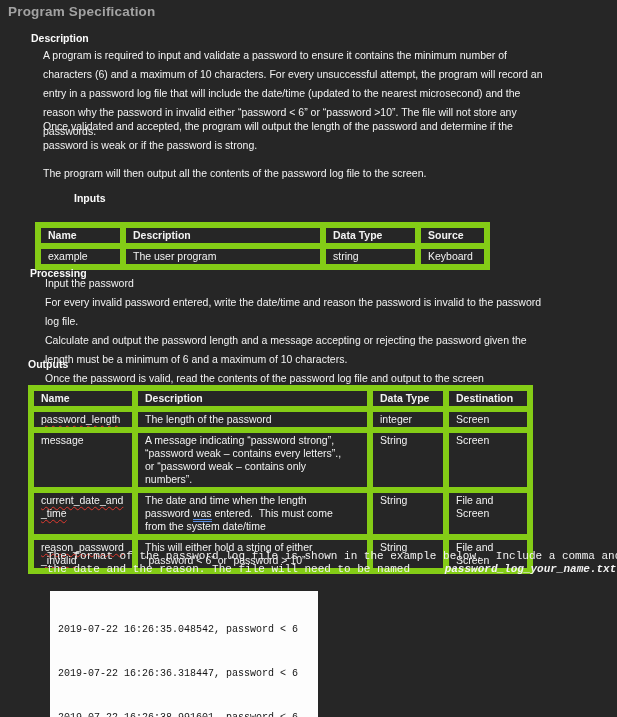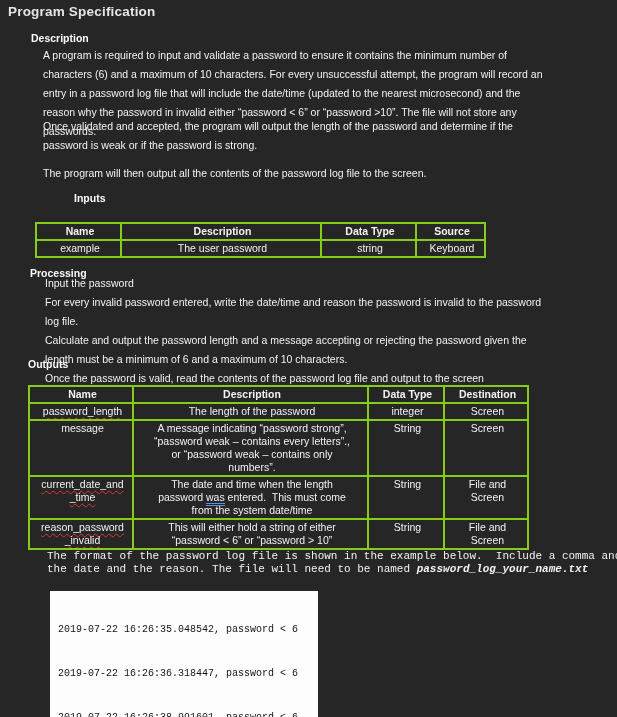--- a/index.html
+++ b/index.html
@@ -6,55 +6,55 @@
   body {
     width:617px; height:717px;
     background:#262626;
     font-family:"Liberation Sans", sans-serif;
     color:#f2f2f2;
     overflow:hidden;
     position:relative;
   }
   .abs { position:absolute; }
   .title {
-    font-size:13.5px; font-weight:bold; color:#e5e5e5;
+    font-size:13.5px; font-weight:bold; color:#a3a3a3;
     letter-spacing:0.2px;
   }
   .heading {
     font-size:10.5px; font-weight:bold; color:#fafafa;
   }
   .body-text {
     font-size:10.5px; line-height:19px; white-space:pre;
   }
   table.spec {
     border-collapse:collapse;
     font-size:10.5px; line-height:13px;
     table-layout:fixed;
   }
   table.spec th, table.spec td {
-    border:2px solid #84cc16;
+    border:6px solid #84cc16;
     padding:1px 4px 1px 7px;
     vertical-align:top;
-    text-align:center;
+    text-align:left;
     white-space:pre-wrap;
     overflow:hidden;
   }
   table.spec th { font-weight:bold; }
   .squiggle {
     text-decoration:underline;
     text-decoration-style:wavy;
     text-decoration-color:#e0392f;
     text-decoration-thickness:1px;
     text-underline-offset:2px;
   }
   .grammar {
     border-bottom:3px double #5b8fe8;
   }
   .note-text { font-size:11px; line-height:13.4px; white-space:pre;font-family:Liberation Mono, monospace; }
-  .filename { font-weight:bold; font-style:italic; }
+  .filename { font-weight:bold; font-style:italic;margin-left:28px; }
   .code-block {
     box-sizing:border-box;
     width:268px;
     background:#fdfdfd;
     color:#141414;
     font-family:"Liberation Mono", monospace;
     font-size:10px;
     line-height:14.6px;
     padding:3px 6px 4px 8px;
     white-space:pre;
@@ -85,21 +85,21 @@
     </colgroup>
   <tbody>
       <tr>
     <th>Name</th>
     <th>Description</th>
     <th>Data Type</th>
     <th>Source</th>
   </tr>
   <tr>
     <td>example</td>
-    <td>The user password</td>
+    <td>The user program</td>
     <td>string</td>
     <td>Keyboard</td>
   </tr>
 </tbody>
   </table>
 
 <div class="abs heading" style="left:30px; top:267px;">Processing</div>
 <div class="abs" style="left:45px; top:274px;">
   <div class="body-text">Input the password</div>
   <div class="body-text">For every invalid password entered, write the date/time and reason the password is invalid to the password

